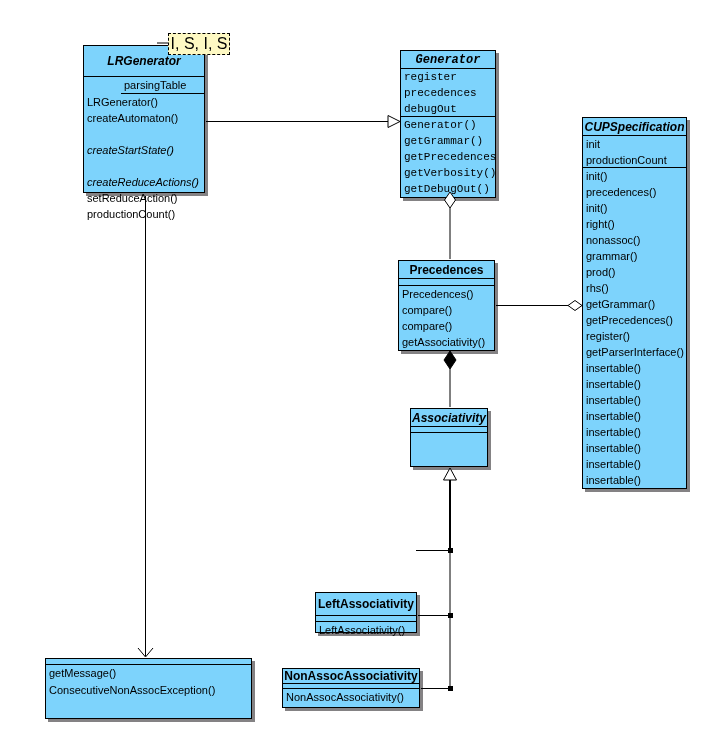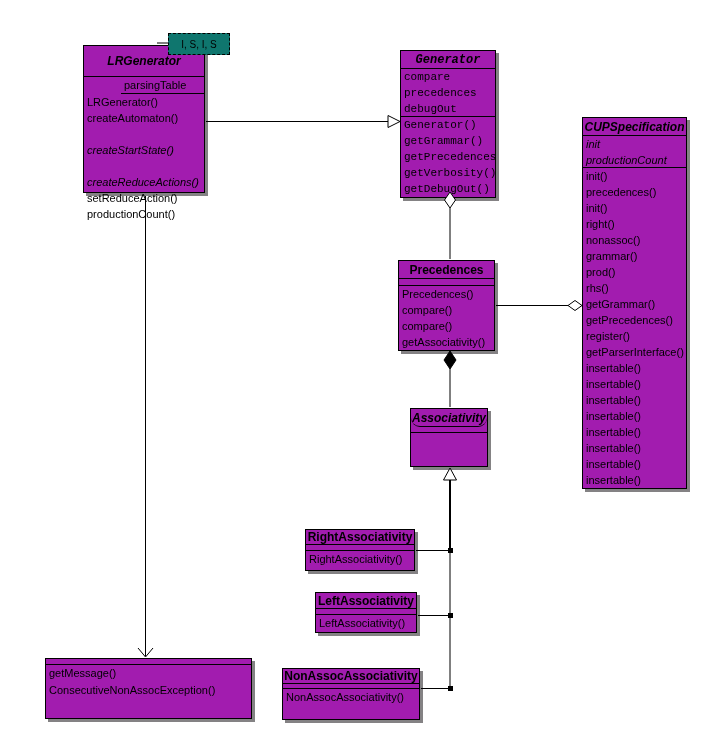--- a/index.html
+++ b/index.html
@@ -1,33 +1,33 @@
 <!DOCTYPE html>
 <html><head>
 <meta charset="utf-8">
 <style>
   html,body{margin:0;padding:0;background:#ffffff;}
   #canvas{position:relative;width:705px;height:734px;background:#ffffff;overflow:hidden;
           font-family:"Liberation Sans",sans-serif;}
-  .cls{position:absolute;background:#a21caf;border:1px solid #000;
+  .cls{position:absolute;background:#7dd3fc;border:1px solid #000;
        box-shadow:3px 3px 0 #848284;box-sizing:border-box;z-index:2;}
   .cls .title{font-weight:bold;font-size:12px;color:#000;text-align:center;
        display:flex;align-items:center;justify-content:center;
        border-bottom:1px solid #000;box-sizing:border-box;white-space:nowrap;overflow:hidden;}
   .cls.abstract .title{font-style:italic;}
   .sec{box-sizing:border-box;overflow:hidden;}
   .sec.attrs{border-bottom:1px solid #000;}
   .row{line-height:16px;height:16px;padding:0 3px;font-size:11px;color:#000;
        white-space:nowrap;overflow:hidden;}
   .row.tall{line-height:17px;height:17px;}
   .row.italic{font-style:italic;margin-top:16px;}
-  #note{position:absolute;left:168px;top:33px;width:62px;height:22px;background:#0f766e;
+  #note{position:absolute;left:168px;top:33px;width:62px;height:22px;background:#fef9c3;
         border:1px dashed #000;box-sizing:border-box;z-index:3;
         display:flex;align-items:center;justify-content:center;
-        font-size:10px;color:#000;white-space:nowrap;}
+        font-size:16px;color:#000;white-space:nowrap;}
   #connectors{position:absolute;left:0;top:0;z-index:5;pointer-events:none;}
 </style>
 </head>
 <body>
 
 <div id="canvas">
 
   <div id="note">
     <span>I, S, I, S</span>
   </div>
@@ -43,36 +43,36 @@
       <div class="row italic">createStartState()</div>
       <div class="row italic">createReduceActions()</div>
       <div class="row">setReduceAction()</div>
       <div class="row">productionCount()</div>
     </div>
   </div>
 
   <div class="cls abstract" style="left:400px;top:50px;width:96px;height:148px;font-family:Liberation Mono, monospace;">
     <div class="title" style="height:18px;">Generator</div>
     <div class="sec attrs" style="height:48px;">
-      <div class="row">compare</div>
+      <div class="row">register</div>
       <div class="row">precedences</div>
       <div class="row">debugOut</div>
     </div>
     <div class="sec">
       <div class="row">Generator()</div>
       <div class="row">getGrammar()</div>
       <div class="row">getPrecedences()</div>
       <div class="row">getVerbosity()</div>
       <div class="row">getDebugOut()</div>
     </div>
   </div>
 
   <div class="cls abstract" style="left:582px;top:117px;width:105px;height:372px;">
     <div class="title" style="height:18px;">CUPSpecification</div>
-    <div class="sec attrs" style="height:32px;font-style:italic;">
+    <div class="sec attrs" style="height:32px;">
       <div class="row">init</div>
       <div class="row">productionCount</div>
     </div>
     <div class="sec">
       <div class="row">init()</div>
       <div class="row">precedences()</div>
       <div class="row">init()</div>
       <div class="row">right()</div>
       <div class="row">nonassoc()</div>
       <div class="row">grammar()</div>
@@ -98,41 +98,34 @@
     <div class="sec attrs" style="height:7px;"></div>
     <div class="sec">
       <div class="row">Precedences()</div>
       <div class="row">compare()</div>
       <div class="row">compare()</div>
       <div class="row">getAssociativity()</div>
     </div>
   </div>
 
   <div class="cls abstract" style="left:410px;top:408px;width:78px;height:59px;">
-    <div class="title" style="height:18px;border-radius:9px;">Associativity</div>
+    <div class="title" style="height:18px;">Associativity</div>
     <div class="sec attrs" style="height:6px;"></div>
   </div>
 
-  <div class="cls" style="left:305px;top:529px;width:110px;height:42px;">
-    <div class="title" style="height:15px;">RightAssociativity</div>
-    <div class="sec attrs" style="height:6px;"></div>
-    <div class="sec">
-      <div class="row tall">RightAssociativity()</div>
-    </div>
-  </div>
 
   <div class="cls" style="left:315px;top:592px;width:102px;height:41px;">
-    <div class="title" style="height:16px;">LeftAssociativity</div>
+    <div class="title" style="height:23px;">LeftAssociativity</div>
     <div class="sec attrs" style="height:6px;"></div>
     <div class="sec">
       <div class="row tall">LeftAssociativity()</div>
     </div>
   </div>
 
-  <div class="cls" style="left:282px;top:668px;width:138px;height:52px;">
+  <div class="cls" style="left:282px;top:668px;width:138px;height:40px;">
     <div class="title" style="height:15px;">NonAssocAssociativity</div>
     <div class="sec attrs" style="height:5px;"></div>
     <div class="sec">
       <div class="row tall">NonAssocAssociativity()</div>
     </div>
   </div>
 
   <div class="cls" style="left:45px;top:658px;width:207px;height:61px;">
     <div class="sec attrs" style="height:6px;"></div>
     <div class="sec">

